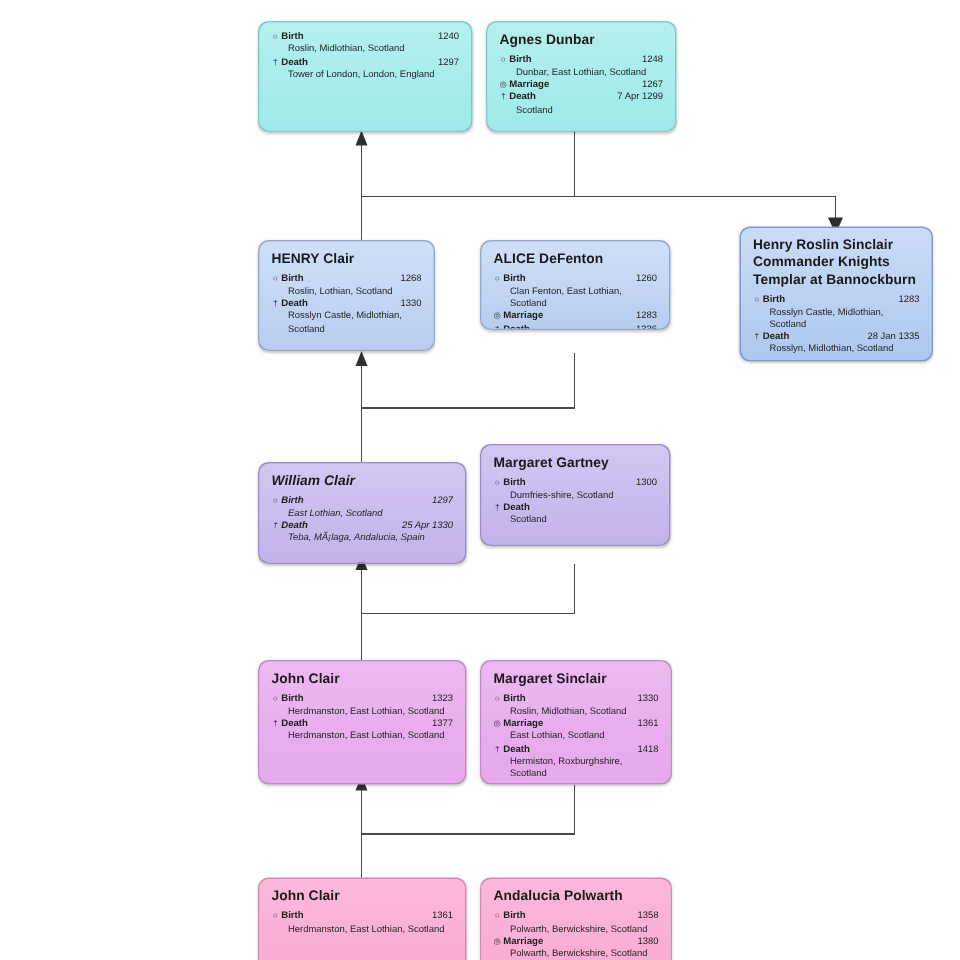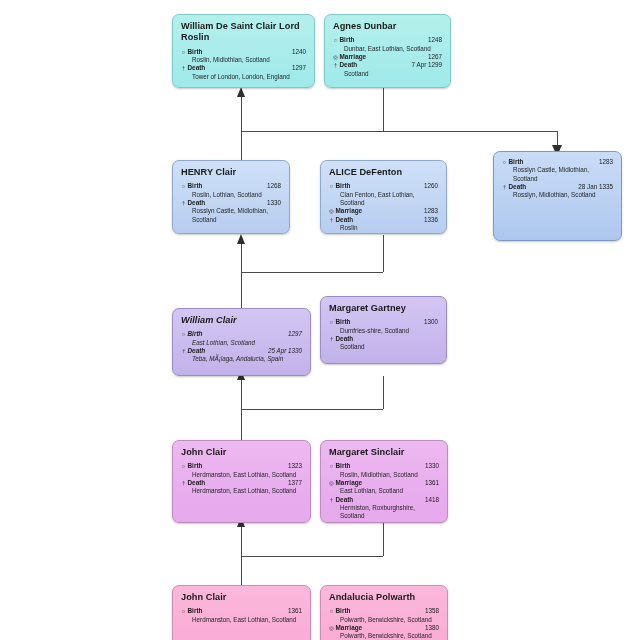--- a/index.html
+++ b/index.html
@@ -128,21 +128,20 @@
     <g fill="#2e2e2e">
       <polygon points="241,87 237,97 245,97"></polygon>
       <polygon points="557,156 552,145 562,145"></polygon>
       <polygon points="241,234 237,244 245,244"></polygon>
       <polygon points="241,370 237,380 245,380"></polygon>
       <polygon points="241,517 237,527 245,527"></polygon>
     </g>
   </svg>
 
   <div class="node p-cyan" style="left:172px; top:14px; width:143px; height:74px;">
-    <div class="title">William De Saint Clair Lord Roslin</div>
     <div class="ev">
       <div class="ev-row">
         <span class="ev-label">
             <span class="ev-gly">○</span>
             <span>Birth</span>
           </span>
         <span class="ev-date">1240</span>
       </div>
       <div class="ev-place">Roslin, Midlothian, Scotland</div>
     </div>
@@ -208,21 +207,21 @@
         <span class="ev-label">
             <span class="ev-gly">†</span>
             <span>Death</span>
           </span>
         <span class="ev-date">1330</span>
       </div>
       <div class="ev-place">Rosslyn Castle, Midlothian, Scotland</div>
     </div>
   </div>
 
-  <div class="node p-blue" style="left:320px; top:160px; width:127px; height:74px;">
+  <div class="node p-blue" style="left:320px; top:160px; width:127px; height:60px;">
     <div class="title">ALICE DeFenton</div>
     <div class="ev">
       <div class="ev-row">
         <span class="ev-label">
             <span class="ev-gly">○</span>
             <span>Birth</span>
           </span>
         <span class="ev-date">1260</span>
       </div>
       <div class="ev-place">Clan Fenton, East Lothian, Scotland</div>
@@ -242,20 +241,21 @@
             <span class="ev-gly">†</span>
             <span>Death</span>
           </span>
         <span class="ev-date">1336</span>
       </div>
       <div class="ev-place">Roslin</div>
     </div>
   </div>
 
   <div class="node p-blue2" style="left:493px; top:151px; width:129px; height:90px;">
+    <div class="title">Henry Roslin Sinclair Commander Knights Templar at Bannockburn</div>
     <div class="ev">
       <div class="ev-row">
         <span class="ev-label">
             <span class="ev-gly">○</span>
             <span>Birth</span>
           </span>
         <span class="ev-date">1283</span>
       </div>
       <div class="ev-place">Rosslyn Castle, Midlothian, Scotland</div>
     </div>

